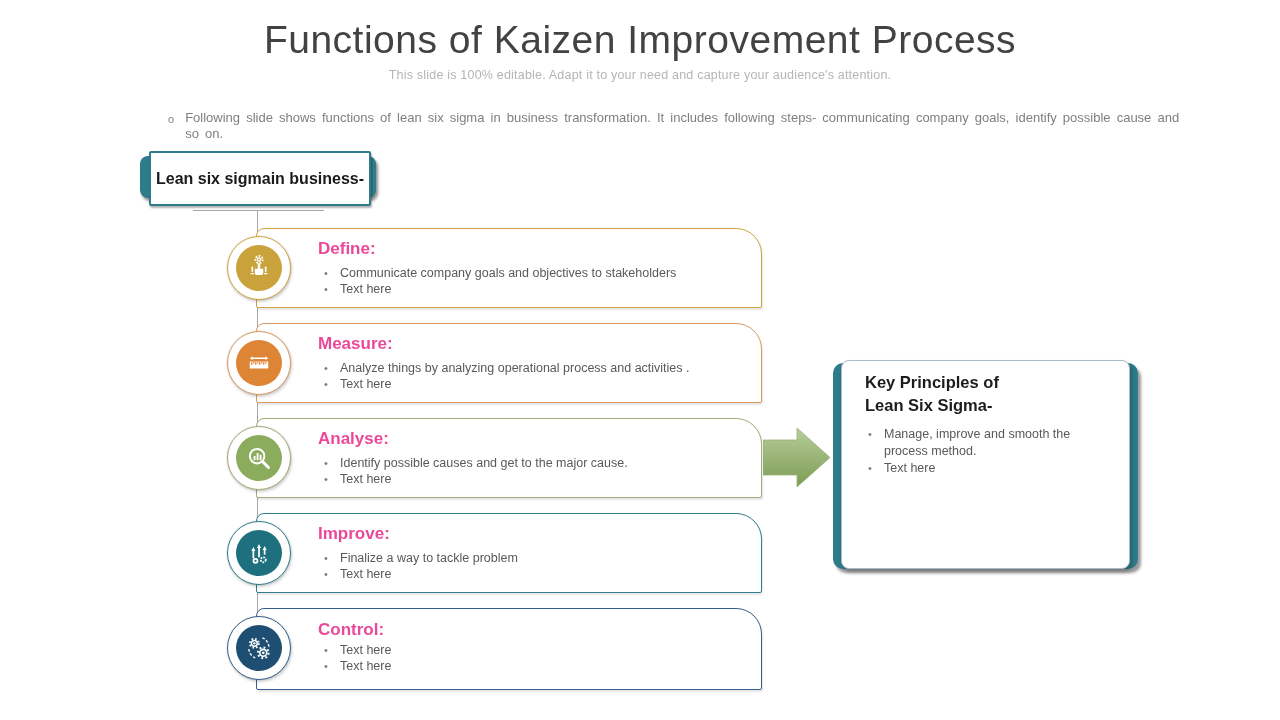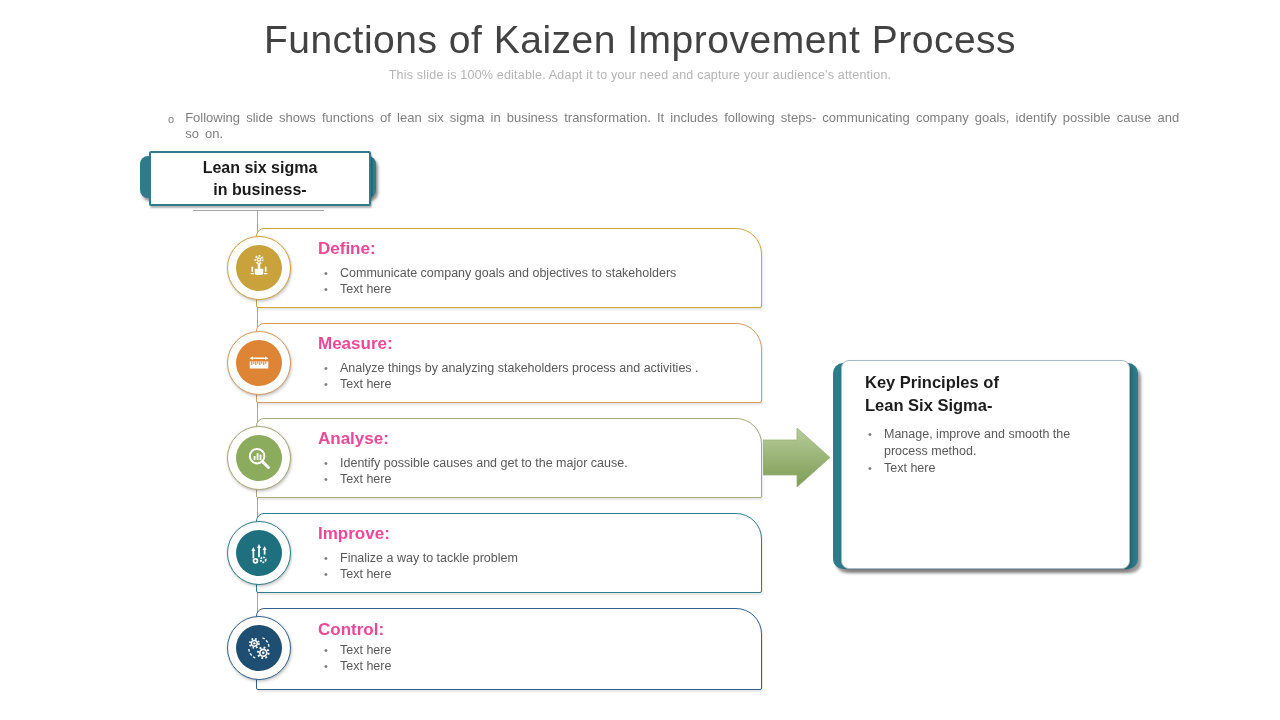--- a/index.html
+++ b/index.html
@@ -13,21 +13,21 @@
             font-size:12.5px;color:#b5b5b5;letter-spacing:0.2px;}
   .intro{position:absolute;left:168px;top:110px;width:1018px;display:flex;
          font-size:13px;color:#7f7f7f;word-spacing:2.5px;line-height:16px;}
   .intro-marker{font-size:11px;margin-right:11px;margin-top:1px;word-spacing:0;}
 
   
   .lean-back{position:absolute;left:140px;top:156px;width:236px;height:42px;
              background:#2E7B8A;border-radius:8px;box-shadow:2px 3px 3px rgba(0,0,0,0.45);}
   .lean-box{position:absolute;left:149px;top:151px;width:218px;height:51px;background:#fff;
             border:2px solid #2E7B8A;border-radius:2px;box-shadow:1px 2px 2px rgba(0,0,0,0.3);
-            display:flex;flex-direction:column;align-items:center;justify-content:center;
+            display:flex;flex-direction:row;align-items:center;justify-content:center;
             font-size:16px;font-weight:bold;color:#1a1a1a;line-height:22px;text-align:center;}
 
   
   .conn{position:absolute;background:#a6a6a6;}
   .conn-h{left:193px;top:210px;width:131px;height:1px;}
   .conn-v{left:257px;top:210px;width:1px;height:430px;}
 
   
   .step-box{position:absolute;left:256px;width:504px;height:78px;background:#fff;
             border-radius:8px 26px 2px 2px;border:1.3px solid;box-shadow:1px 2px 2px rgba(0,0,0,0.10);}
@@ -101,21 +101,21 @@
           <rect x="5.2" y="15.9" width="2.9" height="1.1" rx="0.5"></rect>
           <rect x="15.9" y="15.9" width="2.9" height="1.1" rx="0.5"></rect>
         </g>
       </svg>
     </div>
   </div>
 
   <div class="step-box c-measure" style="top:323px"></div>
   <div class="step-heading" style="top:334px">Measure:</div>
   <div class="step-bullets" style="top:360px">
-    <div class="bullet-item">Analyze things by analyzing stakeholders process and activities .</div>
+    <div class="bullet-item">Analyze things by analyzing operational process and activities .</div>
     <div class="bullet-item">Text here</div>
   </div>
   <div class="circle-outer c-measure" style="top:331px">
     <div class="circle-inner f-measure">
       <svg width="30" height="30" viewBox="0 0 24 24">
         <line x1="6" y1="8.2" x2="18" y2="8.2" stroke="#fff" stroke-width="1.2"></line>
         <g fill="#fff">
           <polygon points="4.4,8.2 7.2,6.8 7.2,9.6"></polygon>
           <polygon points="19.6,8.2 16.8,6.8 16.8,9.6"></polygon>
           <rect x="4.6" y="10.8" width="14.8" height="5.6"></rect>

